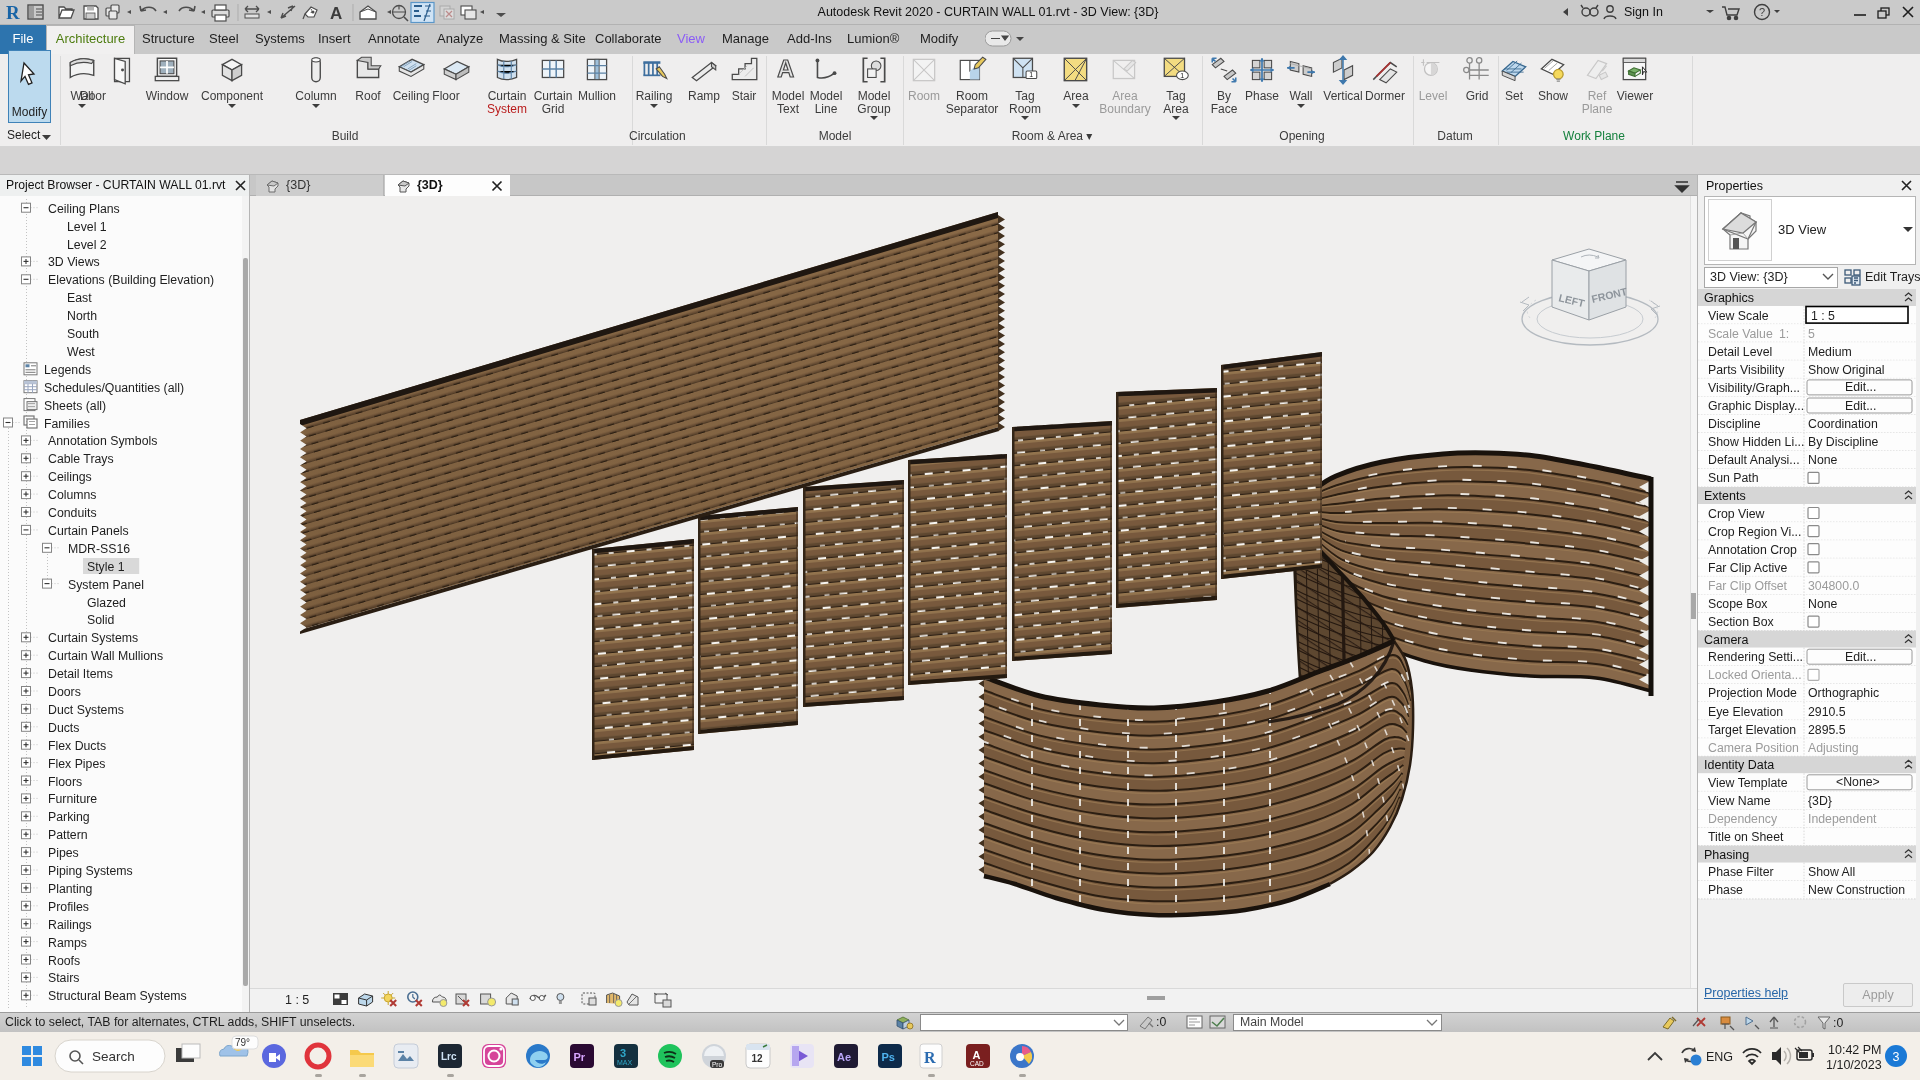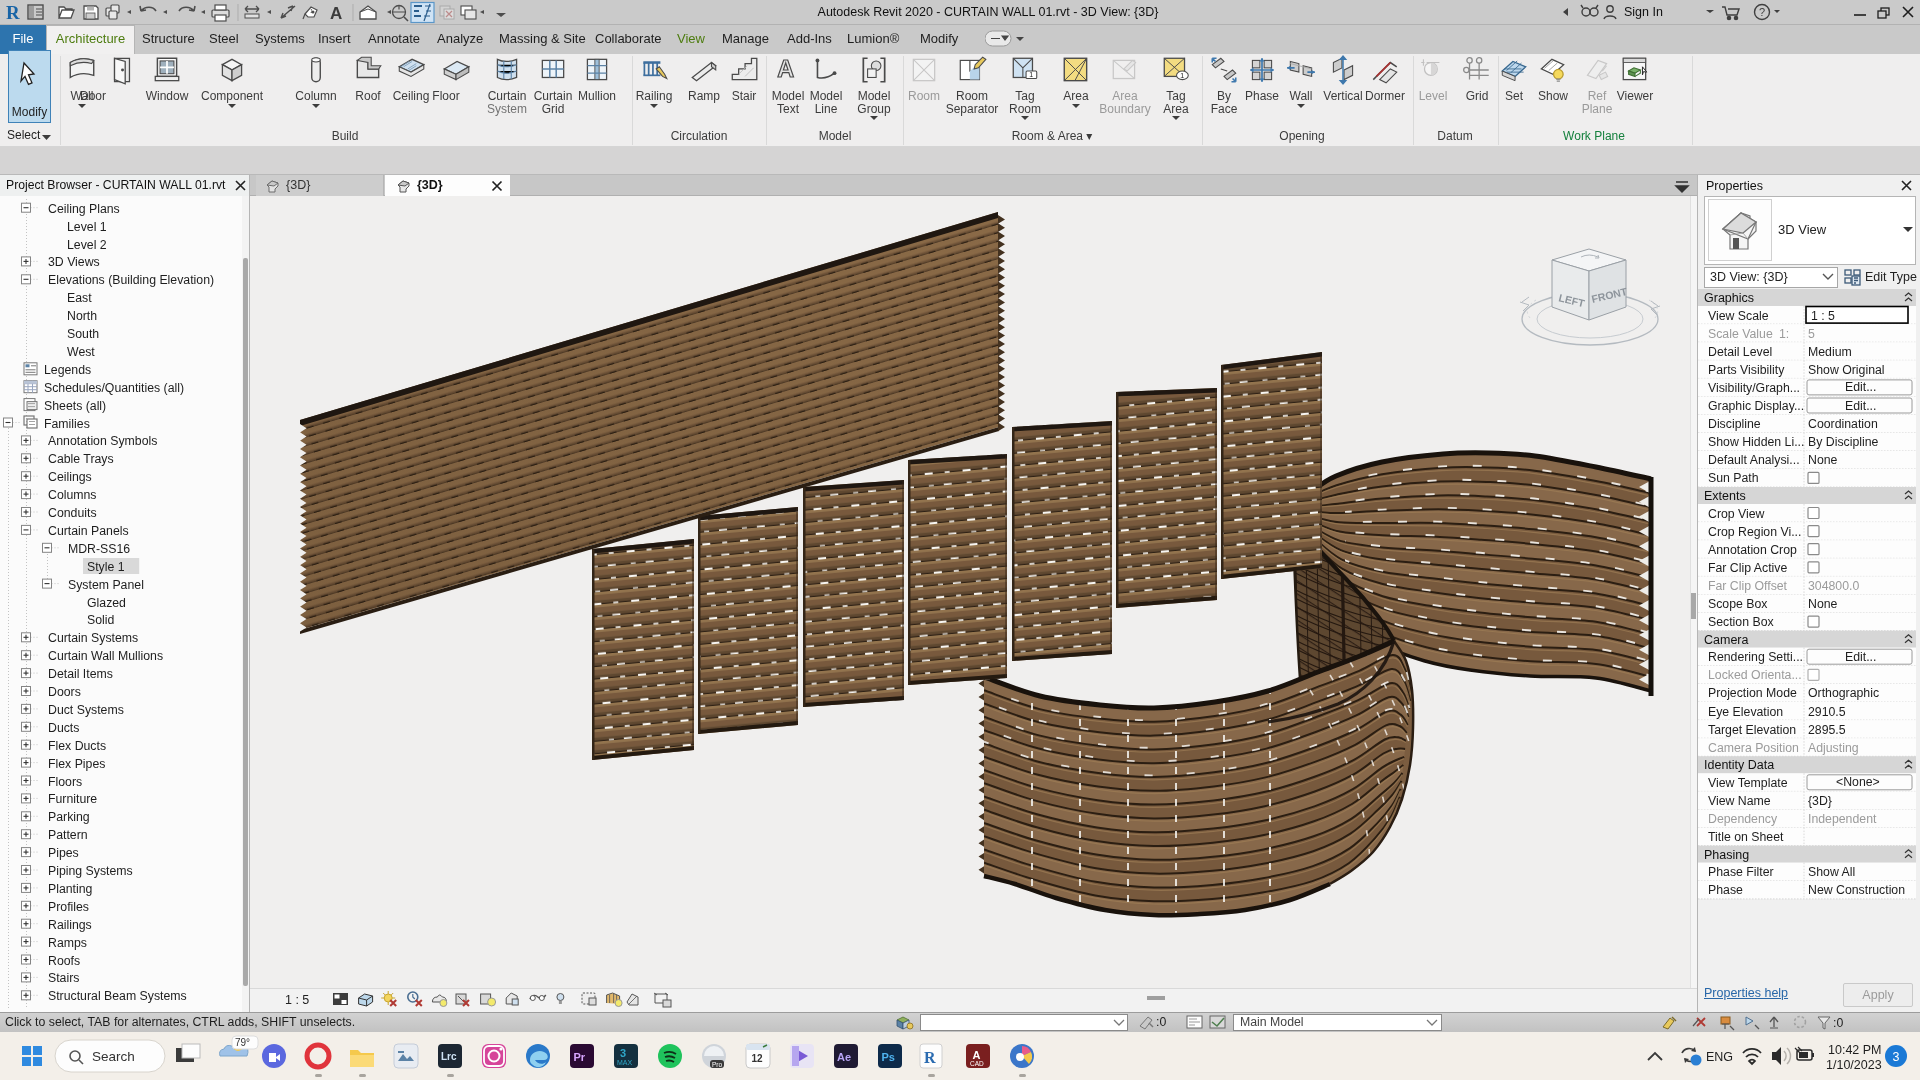--- a/index.html
+++ b/index.html
@@ -94,21 +94,21 @@
 <div class="ab" style="left:46px;top:25px;width:89px;height:29px;background:#f1f0f0;border:1px solid #b5b5b5;border-bottom:none"></div>
 <div class="txt" style="left:46px;top:31px;width:89px;text-align:center;font-size:13px;color:#4d7c0f">Architecture</div>
 <div class="txt" style="left:142px;top:31px;font-size:13px;color:#1e1e1e">Structure</div>
 <div class="txt" style="left:209px;top:31px;font-size:13px;color:#1e1e1e">Steel</div>
 <div class="txt" style="left:255px;top:31px;font-size:13px;color:#1e1e1e">Systems</div>
 <div class="txt" style="left:318px;top:31px;font-size:13px;color:#1e1e1e">Insert</div>
 <div class="txt" style="left:368px;top:31px;font-size:13px;color:#1e1e1e">Annotate</div>
 <div class="txt" style="left:437px;top:31px;font-size:13px;color:#1e1e1e">Analyze</div>
 <div class="txt" style="left:499px;top:31px;font-size:13px;color:#1e1e1e">Massing &amp; Site</div>
 <div class="txt" style="left:595px;top:31px;font-size:13px;color:#1e1e1e">Collaborate</div>
-<div class="txt" style="left:677px;top:31px;font-size:13px;color:#4d7c0f">View</div>
+<div class="txt" style="left:677px;top:31px;font-size:13px;color:#8b5cf6">View</div>
 <div class="txt" style="left:722px;top:31px;font-size:13px;color:#1e1e1e">Manage</div>
 <div class="txt" style="left:787px;top:31px;font-size:13px;color:#1e1e1e">Add-Ins</div>
 <div class="txt" style="left:847px;top:31px;font-size:13px;color:#1e1e1e">Lumion®</div>
 <div class="txt" style="left:920px;top:31px;font-size:13px;color:#1e1e1e">Modify</div>
 <svg class="ab" style="left:985px;top:29px" width="40" height="20" viewBox="0 0 40 20">
     <rect x="0" y="2" width="26" height="15" rx="7.5" fill="#e9e9e9" stroke="#9a9a9a"></rect>
     <path d="M6 9.5h9M17 7l3 4 3-4z" fill="#444" stroke="#444" stroke-width="1.2"></path>
     <path d="M31 8l4 4 4-4z" fill="#444"></path>
   </svg>
 <div class="ab" style="left:0;top:54px;width:1920px;height:93px;background:#efeeee;border-bottom:1px solid #d5d5d5"></div>
@@ -123,21 +123,21 @@
   </svg>
 <div class="ab" style="left:60px;top:56px;width:1px;height:89px;background:#d9d9d9"></div>
 <div class="ab" style="left:632px;top:56px;width:1px;height:89px;background:#d9d9d9"></div>
 <div class="ab" style="left:766px;top:56px;width:1px;height:89px;background:#d9d9d9"></div>
 <div class="ab" style="left:903px;top:56px;width:1px;height:89px;background:#d9d9d9"></div>
 <div class="ab" style="left:1202px;top:56px;width:1px;height:89px;background:#d9d9d9"></div>
 <div class="ab" style="left:1413px;top:56px;width:1px;height:89px;background:#d9d9d9"></div>
 <div class="ab" style="left:1498px;top:56px;width:1px;height:89px;background:#d9d9d9"></div>
 <div class="ab" style="left:1692px;top:56px;width:1px;height:89px;background:#d9d9d9"></div>
 <div class="txt" style="left:275px;top:129px;width:140px;text-align:center;font-size:12px;color:#3c3c3c">Build</div>
-<div class="txt" style="left:629px;top:129px;width:140px;text-align:center;font-size:12px;color:#3c3c3c">Circulation</div>
+<div class="txt" style="left:629px;top:129px;width:140px;text-align:left;font-size:12px;color:#3c3c3c">Circulation</div>
 <div class="txt" style="left:765px;top:129px;width:140px;text-align:center;font-size:12px;color:#3c3c3c">Model</div>
 <div class="txt" style="left:982px;top:129px;width:140px;text-align:center;font-size:12px;color:#3c3c3c">Room &amp; Area ▾</div>
 <div class="txt" style="left:1232px;top:129px;width:140px;text-align:center;font-size:12px;color:#3c3c3c">Opening</div>
 <div class="txt" style="left:1385px;top:129px;width:140px;text-align:center;font-size:12px;color:#3c3c3c">Datum</div>
 <div class="txt" style="left:1524px;top:129px;width:140px;text-align:center;font-size:12px;color:#15803d">Work Plane</div>
 <svg class="ab" style="left:66px;top:54px" width="32" height="32" viewBox="0 0 30 30">
     <g>
       <path d="M4 8q10-6 22-2v14q-12-4-22 2z" fill="#f2f2f2" stroke="#4a4a4a" stroke-width="1.3"></path>
       <path d="M4 8q10-6 22-2l-2 3q-10-3-20 2z" fill="#ddd" stroke="#4a4a4a" stroke-width="1"></path>
     </g>
@@ -207,21 +207,21 @@
     </g>
   </svg>
 <div class="txt" style="left:414px;top:89px;width:64px;text-align:center;font-size:12px;color:#3c3c3c">Floor</div>
 <svg class="ab" style="left:491px;top:54px" width="32" height="32" viewBox="0 0 30 30">
     <g>
       <path d="M6 5q8 4 18 0v17q-10 4-18 0z" fill="#cfe0ef" stroke="#4a4a4a" stroke-width="1.2"></path>
       <path d="M6 10q8 4 18 0M6 16q8 4 18 0M12 6.5v17M19 6.5v17" stroke="#5b82a6" stroke-width="1"></path>
     </g>
   </svg>
 <div class="txt" style="left:465px;top:89px;width:84px;text-align:center;font-size:12px;color:#3c3c3c">Curtain</div>
-<div class="txt" style="left:465px;top:102px;width:84px;text-align:center;font-size:12px;color:#737373">System</div>
+<div class="txt" style="left:465px;top:102px;width:84px;text-align:center;font-size:12px;color:#b91c1c">System</div>
 <svg class="ab" style="left:537px;top:54px" width="32" height="32" viewBox="0 0 30 30">
     <g>
       <rect x="5" y="6" width="20" height="16" fill="#eef4f9" stroke="#4a4a4a" stroke-width="1.2"></rect>
       <path d="M5 14h20M12 6v16M18 6v16" stroke="#5b82a6" stroke-width="1.4"></path>
     </g>
   </svg>
 <div class="txt" style="left:511px;top:89px;width:84px;text-align:center;font-size:12px;color:#3c3c3c">Curtain</div>
 <div class="txt" style="left:511px;top:102px;width:84px;text-align:center;font-size:12px;color:#3c3c3c">Grid</div>
 <svg class="ab" style="left:581px;top:54px" width="32" height="32" viewBox="0 0 30 30">
     <g>
@@ -1056,21 +1056,21 @@
   </svg>
 <svg class="ab" style="left:1844px;top:268px" width="18" height="18" viewBox="0 0 18 18">
 <g fill="none" stroke="#3c5a78" stroke-width="1.3">
       <rect x="1" y="2" width="6" height="5"></rect>
       <rect x="10" y="2" width="6" height="5"></rect>
       <rect x="1" y="10" width="6" height="5"></rect>
       <rect x="8" y="8" width="8" height="9" fill="#dfe9f2"></rect>
       <path d="M10 10h4m-4 2.5h4m-4 2.5h2"></path>
     </g>
   </svg>
-<div class="txt" style="left:1865px;top:270px;font-size:12.5px;color:#222">Edit Type</div>
+<div class="txt" style="left:1865px;top:270px;font-size:12.5px;color:#222">Edit Trays</div>
 <svg class="ab" style="left:1697px;top:289px" width="223" height="620" viewBox="1697 289 223 620">
     <rect x="1698" y="289" width="218" height="17" fill="#d6d6d6"></rect>
     <text x="1704" y="302" font-size="12.5" fill="#111">Graphics</text>
     <path d="M1905 296l3.5-3 3.5 3m-7 5l3.5-3 3.5 3" fill="none" stroke="#333" stroke-width="1.2"></path>
     <rect x="1698" y="306" width="218" height="18.1" fill="#fdfdfd"></rect>
     <path d="M1698 324.1h218" stroke="#c9c9c9" stroke-width="0.7" stroke-dasharray="1.5 1.5"></path>
     <path d="M1804 306v18.1" stroke="#c9c9c9" stroke-width="0.7" stroke-dasharray="1.5 1.5"></path>
     <text x="1708" y="319.5" font-size="12.3" fill="#1e1e1e">View Scale</text>
     <rect x="1806" y="306.5" width="102" height="16.6" fill="#fff" stroke="#000" stroke-width="1.6"></rect>
     <text x="1811" y="319.5" font-size="12.3" fill="#1e1e1e">1 : 5</text>

